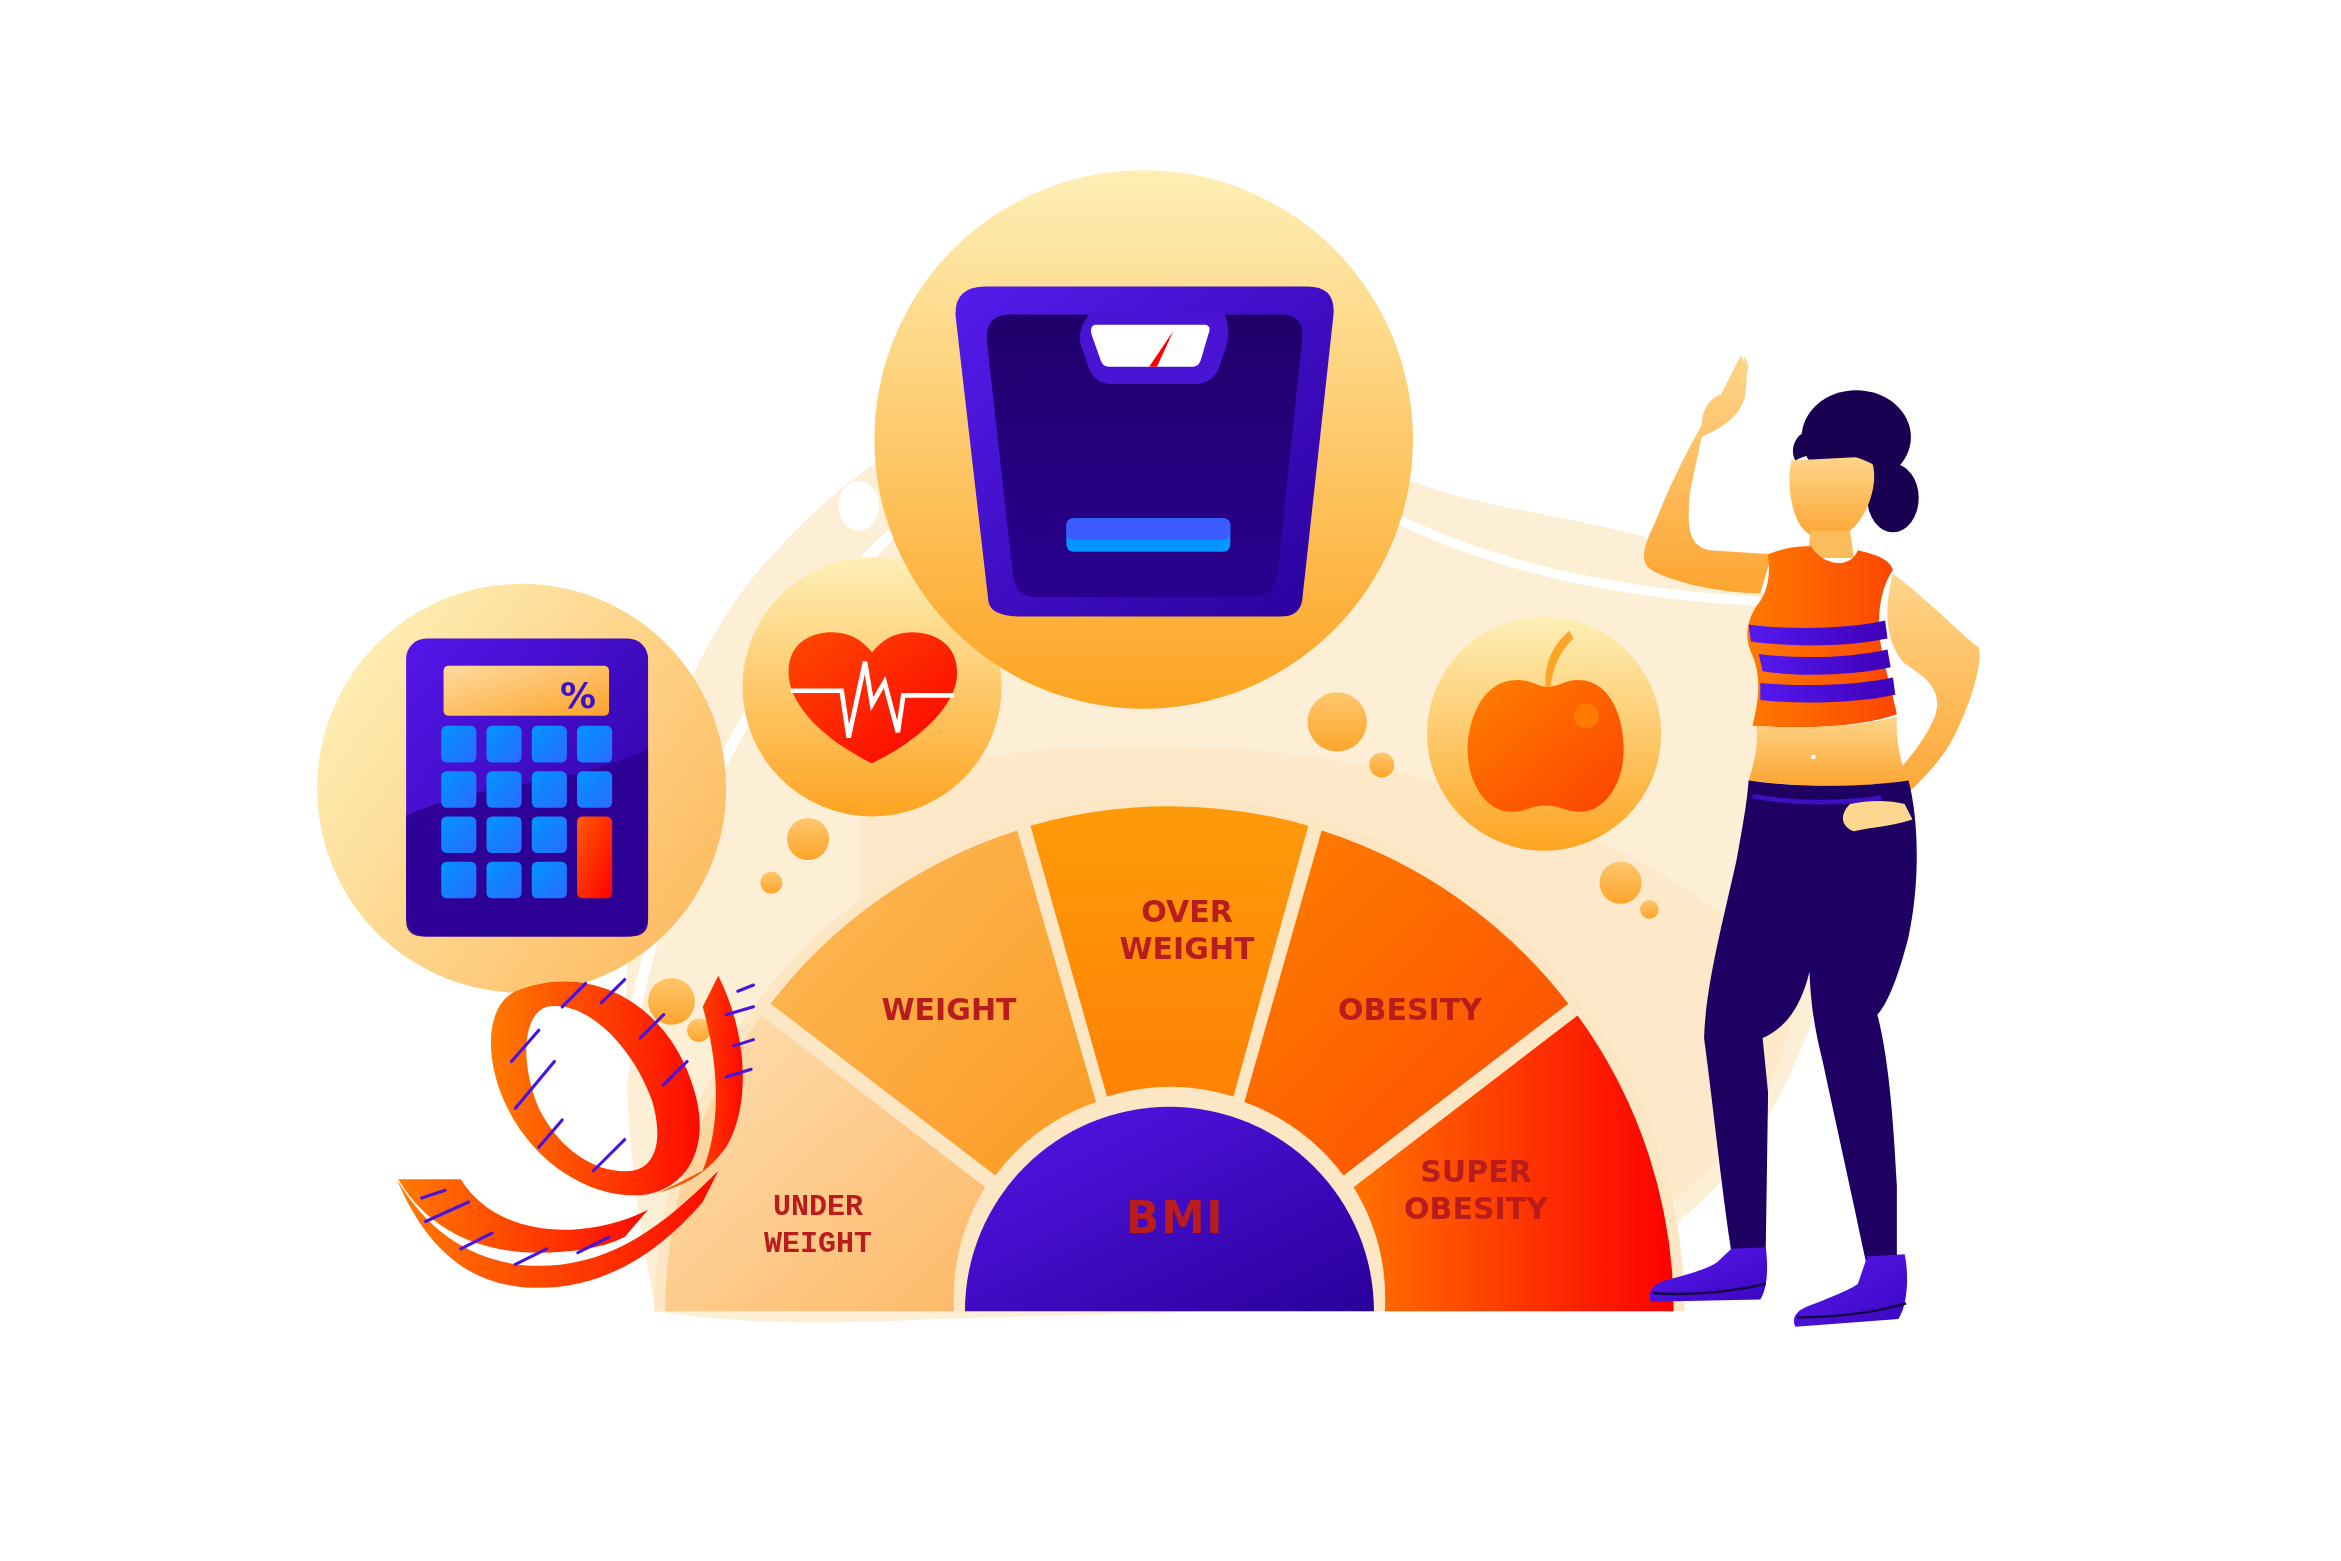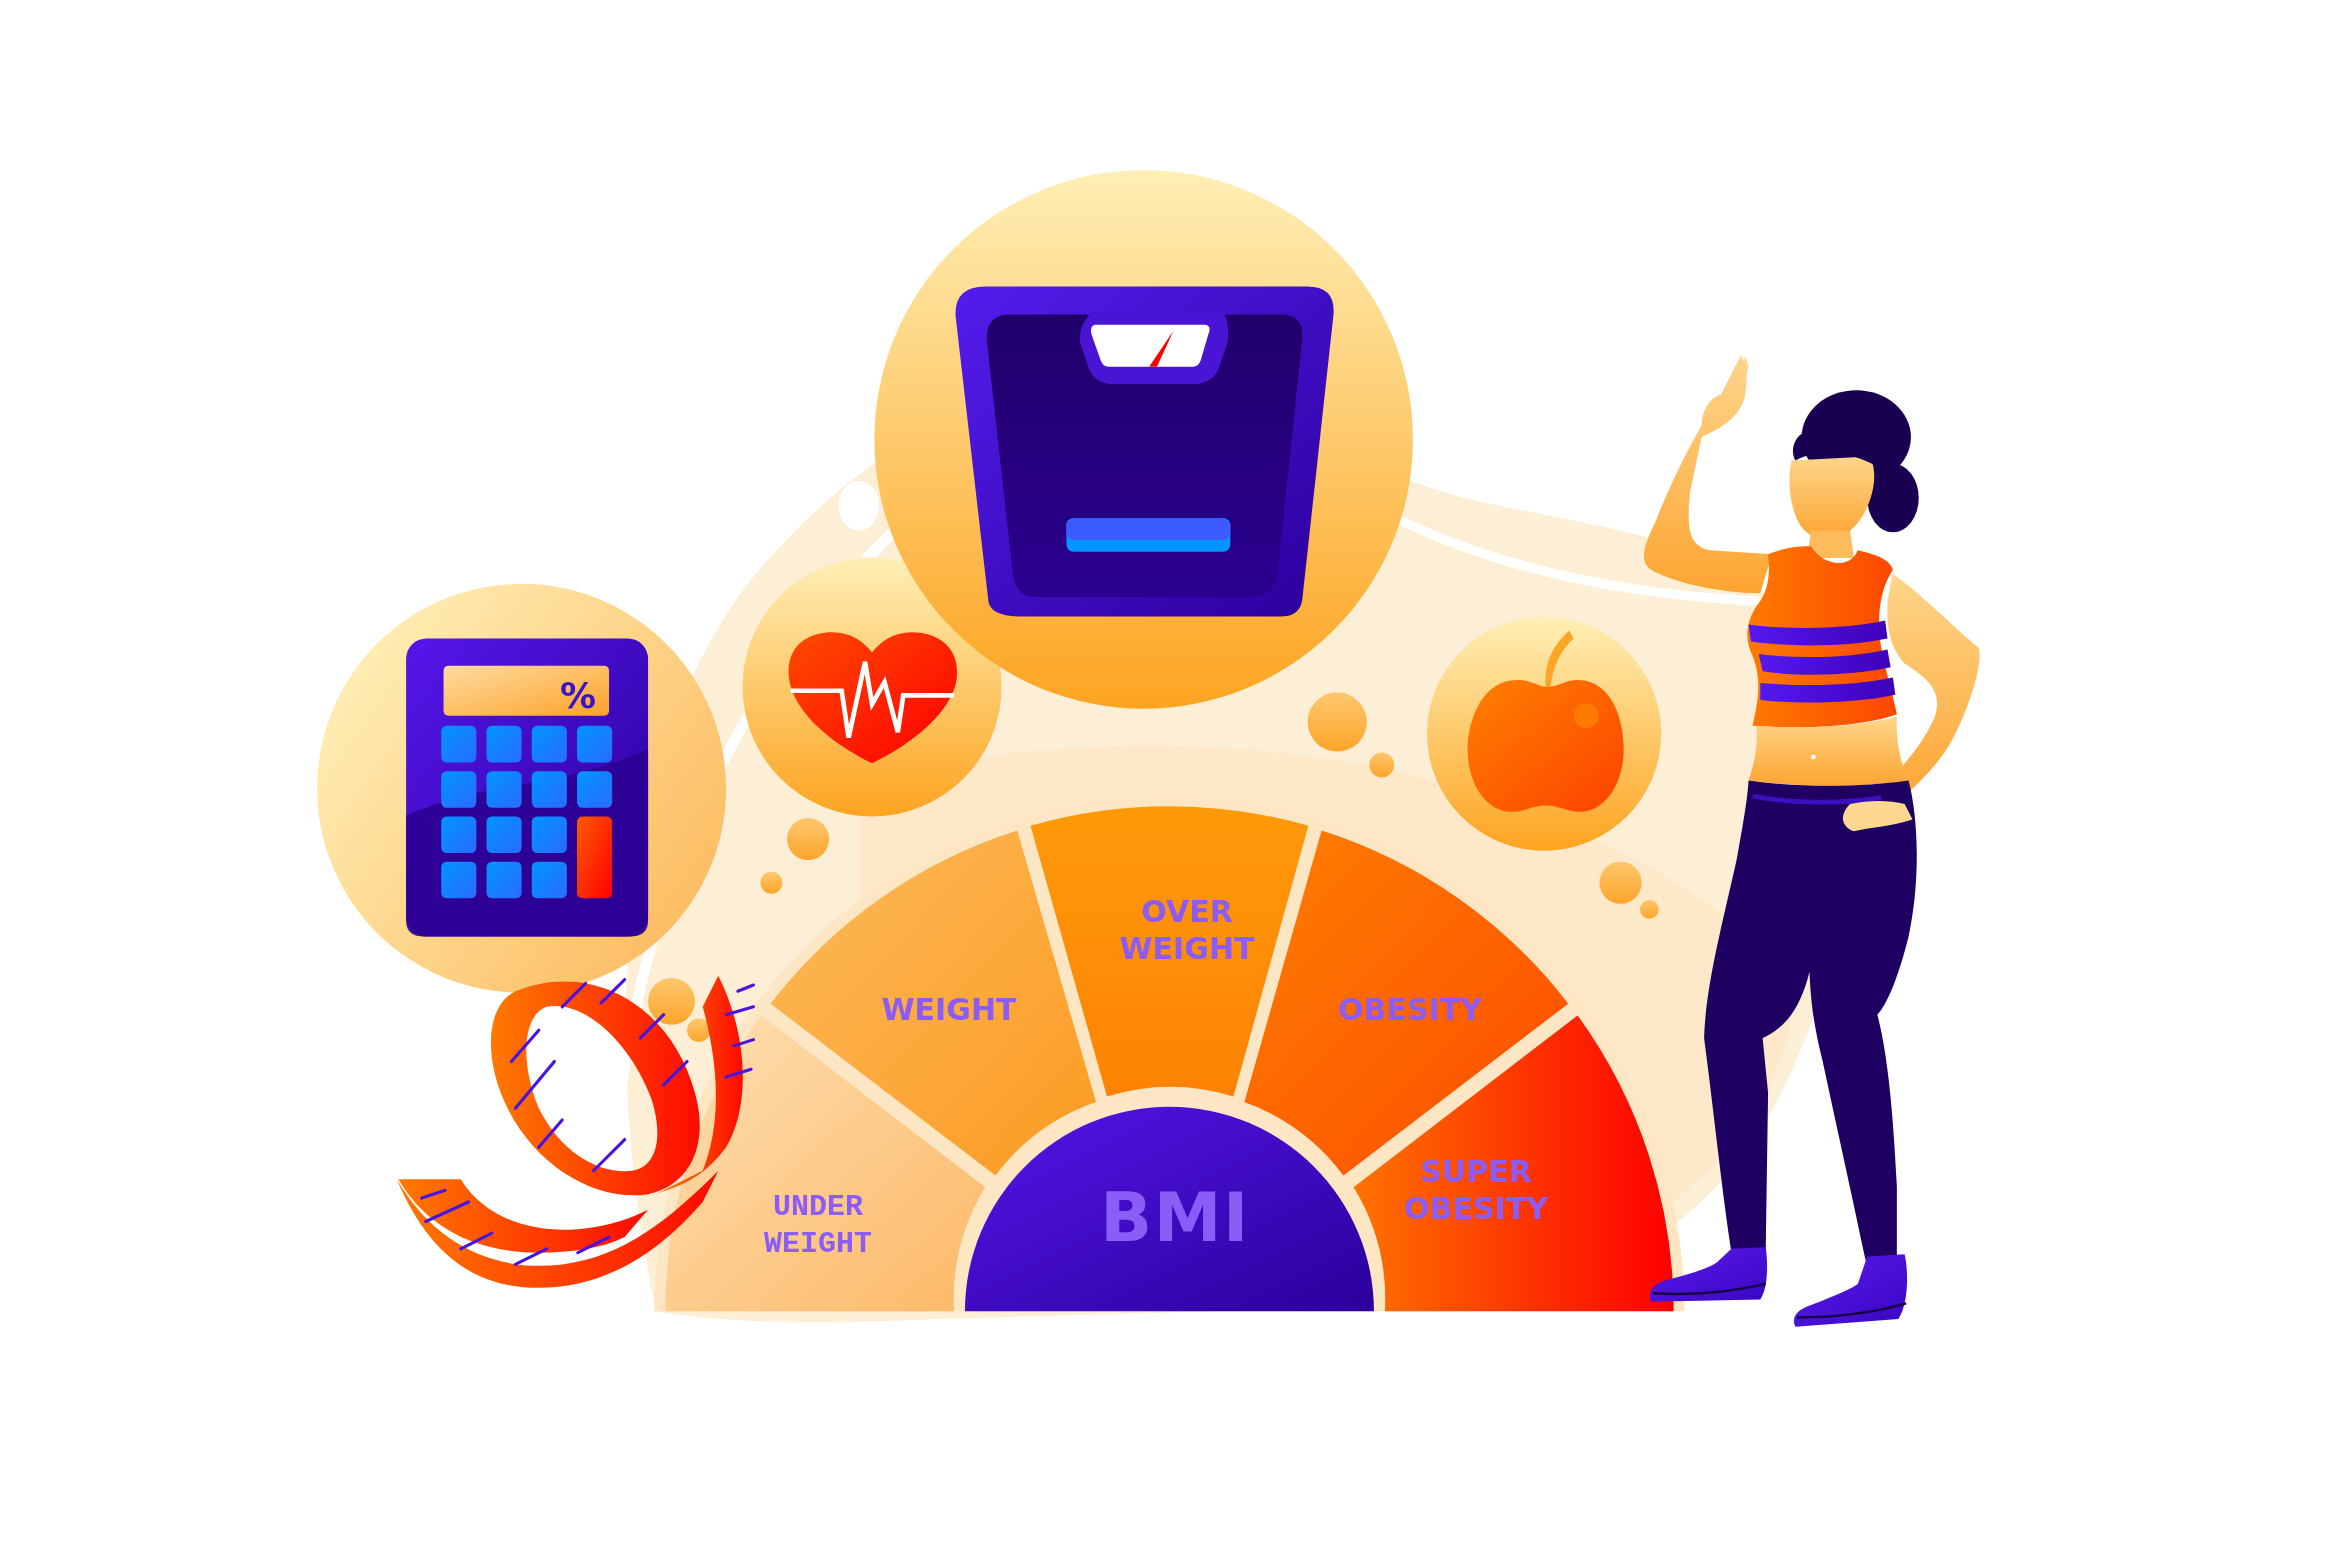--- a/index.html
+++ b/index.html
@@ -1,21 +1,21 @@
 <!DOCTYPE html>
 <html style="font-size:12.5px"><head>
 <meta charset="utf-8">
 <style>
   html, body { margin: 0; padding: 0; background: #ffffff; }
   body { width: 2342px; height: 1561px; overflow: hidden; position: relative; font-family: "DejaVu Sans", "Liberation Sans", sans-serif; }
   #art { position: absolute; left: 0; top: 0; width: 2342px; height: 1561px; }
-  .lbl { position: absolute; color: #8b5cf6; font-weight: bold; text-align: center; line-height: 1.22; letter-spacing: 0px; transform: translate(-50%, -50%); white-space: nowrap; font-family: "DejaVu Sans", sans-serif; }
+  .lbl { position: absolute; color: #b91c1c; font-weight: bold; text-align: center; line-height: 1.22; letter-spacing: 0px; transform: translate(-50%, -50%); white-space: nowrap; font-family: "DejaVu Sans", sans-serif; }
   .lbl span { display: block; }
   .seg-lbl { font-size: 30px; }
-  .bmi-lbl { font-size: 68px; letter-spacing: 1.6px; }
+  .bmi-lbl { font-size: 44px; letter-spacing: 1.6px; }
   .pct { position: absolute; color: #3a12c8; font-weight: bold; font-size: 36px; transform: translate(-50%, -50%); font-family: "DejaVu Sans", sans-serif; }
 </style>
 </head>
 <body>
 
 <svg id="art" viewBox="0 0 3000 2000" xmlns="http://www.w3.org/2000/svg">
   <defs>
     <linearGradient id="bubble" x1="0" y1="0" x2="0" y2="1">
       <stop offset="0" stop-color="#feefb6"></stop>
       <stop offset="1" stop-color="#fda421"></stop>

